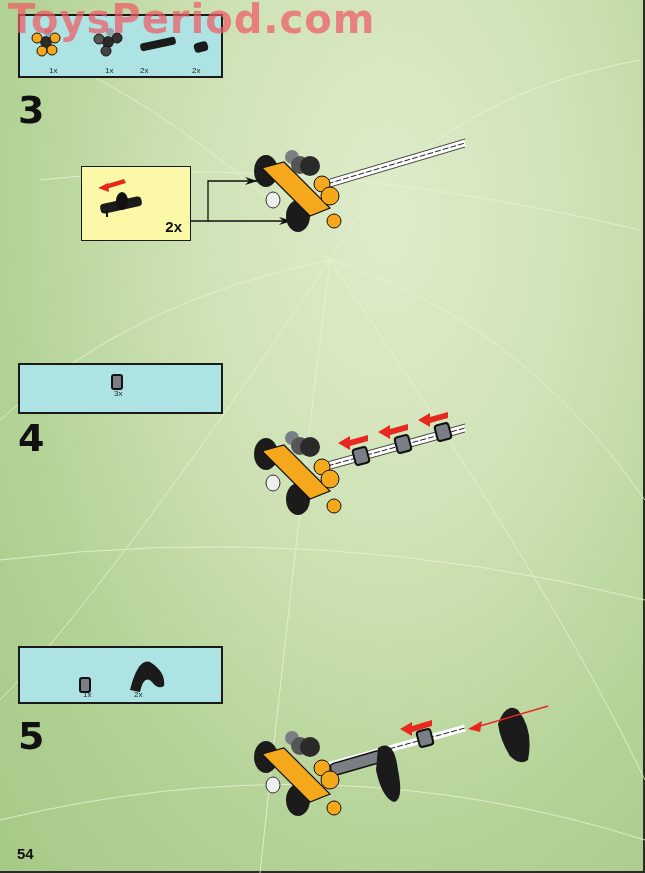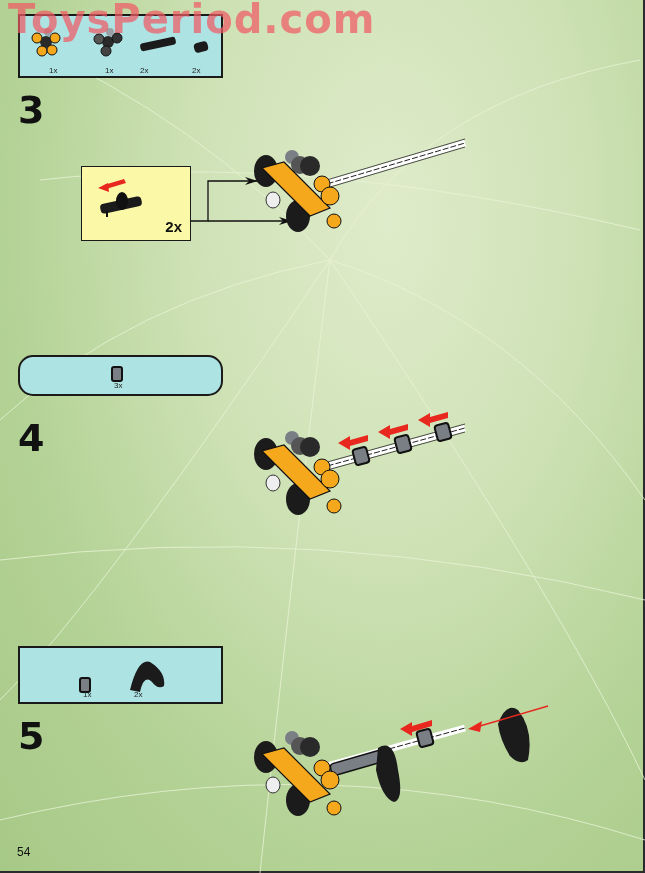--- a/index.html
+++ b/index.html
@@ -27,21 +27,21 @@
     .qty { position: absolute; font-size: 8px; color: #222; margin-left: 14px; }
     .step-num {
       position: absolute; font-family: "DejaVu Sans", sans-serif; font-weight: bold;
       font-size: 38px; color: #111;
     }
     .callout {
       position: absolute; left: 81px; top: 166px; width: 110px; height: 75px;
       background: #fbf9a8; border: 1.5px solid #1a1a1a; box-sizing: border-box;
     }
     .callout-qty { position: absolute; right: 8px; bottom: 5px; font-weight: bold; font-size: 15px; color: #111; }
-    .page-number { position: absolute; left: 17px; top: 845px; font-size: 12px; font-weight: normal; color: #111; }
+    .page-number { position: absolute; left: 17px; top: 845px; font-size: 15px; font-weight: bold; color: #111; }
     svg { position: absolute; overflow: visible; }
   </style>
 </head>
 <body>
 
 <div class="page">
 
   <svg class="texture" width="645" height="873">
     <g stroke="#e9f3d6" stroke-width="1" fill="none" opacity="0.8">
       <path d="M330 260 Q 200 120 20 40"></path>
@@ -125,21 +125,21 @@
       <ellipse cx="266" cy="171" rx="12" ry="16" fill="#1b1b1b"></ellipse>
       <ellipse cx="298" cy="216" rx="12" ry="16" fill="#1b1b1b"></ellipse>
       <path d="M262 168 L284 162 L330 208 L310 216 Z" fill="#f5a81c" stroke="#111" stroke-width="1.2"></path>
       <circle cx="322" cy="184" r="8" fill="#f5a81c" stroke="#111"></circle>
       <circle cx="330" cy="196" r="9" fill="#f5a81c" stroke="#111"></circle>
       <circle cx="334" cy="221" r="7" fill="#f5a81c" stroke="#111"></circle>
       <ellipse cx="273" cy="200" rx="7" ry="8" fill="#eee" stroke="#333"></ellipse>
     </g>
   </svg>
 
-  <div class="parts-box" style="left:18px; top:355px; width:205px; height:41px;border-radius:15px;">
+  <div class="parts-box" style="left:18px; top:363px; width:205px; height:51px;">
     <svg width="205" height="41">
       <rect x="92" y="10" width="10" height="14" rx="2" fill="#7a7f86" stroke="#111" stroke-width="2"></rect>
     </svg>
     <span class="qty" style="left:80px; top:24px;">3x</span>
   </div>
 
   <div class="step-num" style="left:18px; top:416px;">4</div>
 
   <svg width="645" height="873" style="left:0;top:0;">
     <g>

